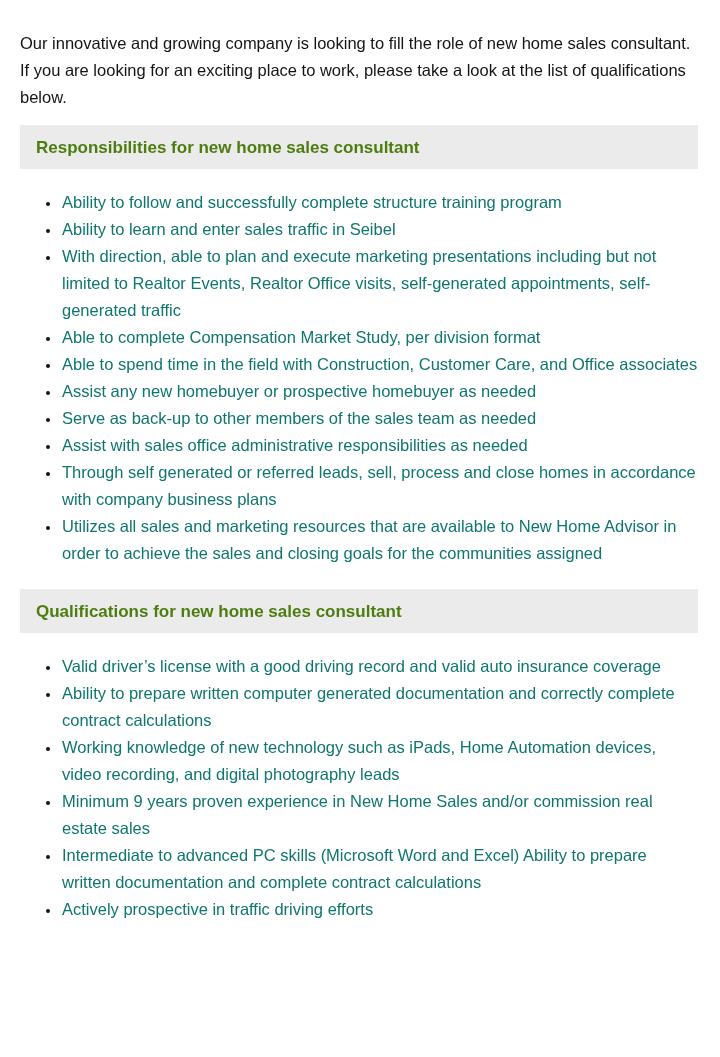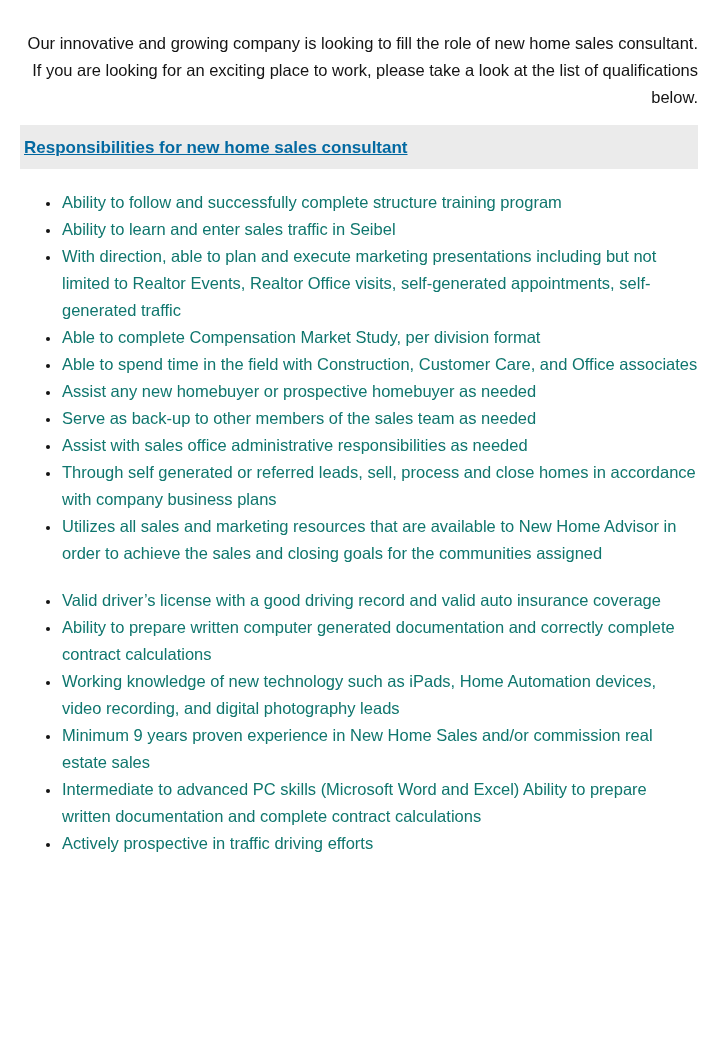--- a/index.html
+++ b/index.html
@@ -22,31 +22,29 @@
     color: #050505;
     letter-spacing: -0.2px;
     white-space: nowrap;
     line-height: 36px;
   }
   .doc-intro {
     margin-top: 22px;
     font-size: 16.5px;
     line-height: 27px;
     color: #141414;
-    text-align: right;
   }
   .section-heading {
     margin-top: 14px;
     background: #ebebeb;
-    padding: 13px 20px 12px 4px;
+    padding: 13px 20px 12px 16px;
     font-size: 17px;
     font-weight: 700;
-    color: #0369a1;
+    color: #4d7c0f;
     line-height: 19px;
-    text-decoration: underline;
   }
   .section-heading.second {
     margin-top: 22px;
   }
   ul.bullets {
     margin: 20px 0 0 0;
     padding: 0 0 0 41px;
     list-style: disc outside;
   }
   ul.bullets li {
@@ -76,20 +74,21 @@
     <li>With direction, able to plan and execute marketing presentations including but not limited to Realtor Events, Realtor Office visits, self-generated appointments, self-generated traffic</li>
     <li>Able to complete Compensation Market Study, per division format</li>
     <li>Able to spend time in the field with Construction, Customer Care, and Office associates</li>
     <li>Assist any new homebuyer or prospective homebuyer as needed</li>
     <li>Serve as back-up to other members of the sales team as needed</li>
     <li>Assist with sales office administrative responsibilities as needed</li>
     <li>Through self generated or referred leads, sell, process and close homes in accordance with company business plans</li>
     <li>Utilizes all sales and marketing resources that are available to New Home Advisor in order to achieve the sales and closing goals for the communities assigned</li>
   </ul>
 
+  <div class="section-heading second">Qualifications for new home sales consultant</div>
 
   <ul class="bullets">
     <li>Valid driver’s license with a good driving record and valid auto insurance coverage</li>
     <li>Ability to prepare written computer generated documentation and correctly complete contract calculations</li>
     <li>Working knowledge of new technology such as iPads, Home Automation devices, video recording, and digital photography leads</li>
     <li>Minimum 9 years proven experience in New Home Sales and/or commission real estate sales</li>
     <li>Intermediate to advanced PC skills (Microsoft Word and Excel) Ability to prepare written documentation and complete contract calculations</li>
     <li>Actively prospective in traffic driving efforts</li>
   </ul>
 

